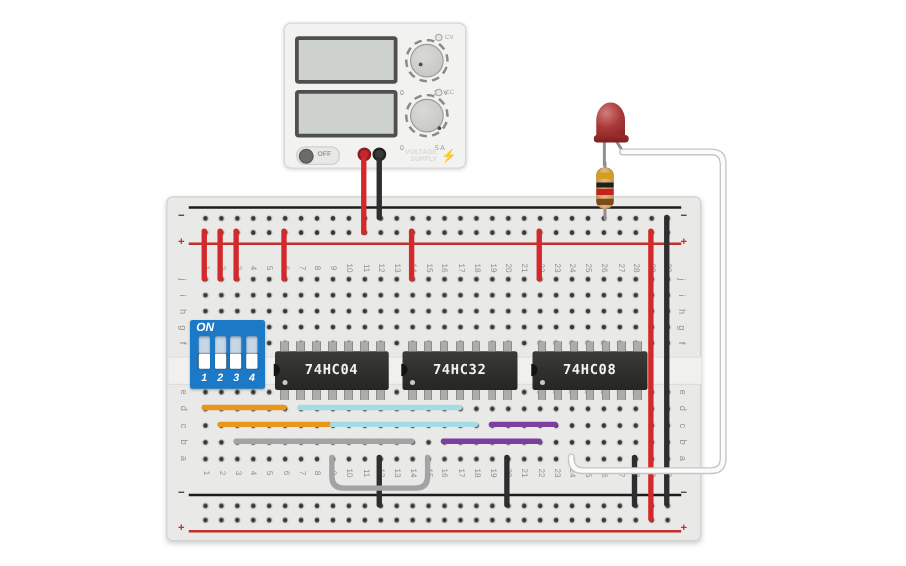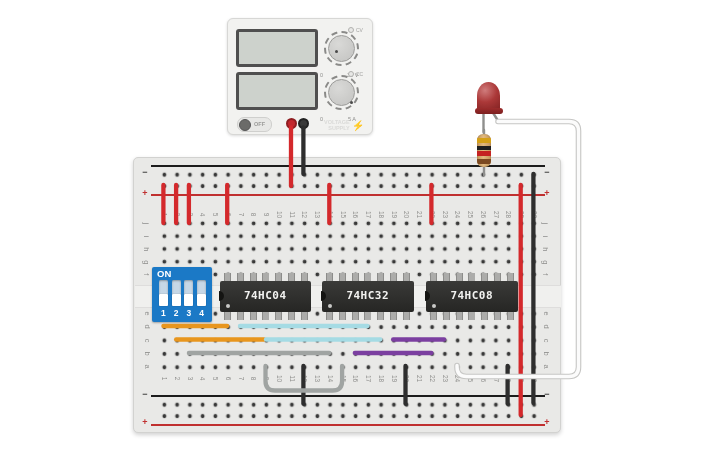--- a/index.html
+++ b/index.html
@@ -57,22 +57,22 @@
   .letcol{position:absolute;width:12px;display:grid;}
   .letcol span{display:flex;align-items:center;justify-content:center;font-size:7.5px;color:#8f8f8d;
       transform:rotate(90deg);}
   .let-top{top:59.4px;height:63.9px;grid-template-rows:repeat(5,12.78px);}
   .let-bot{top:148.9px;height:67px;grid-template-rows:repeat(5,13.4px);}
   .let-l{left:7px;} .let-r{left:406px;}
   .raillab{position:absolute;font-size:9px;font-weight:bold;width:10px;text-align:center;}
   .lab-m{color:#3a3a3a;} .lab-p{color:#c03030;}
 
   
-  .dip{position:absolute;left:152px;top:267px;width:60px;height:55px;background:#1b79c6;
-      border-radius:2px;box-shadow:0 1px 2px rgba(0,0,0,.3);z-index:3;}
+  .dip{position:absolute;left:152px;top:256px;width:60px;height:55px;background:#1b79c6;
+      border-radius:2px;box-shadow:0 1px 2px rgba(0,0,0,.3);z-index:3;font-style:italic;}
   .dip-on{position:absolute;left:5px;top:1px;color:#fff;font-size:9.5px;font-weight:bold;}
   .dip-cells{position:absolute;left:5px;top:13px;display:grid;grid-template-columns:repeat(4,12.76px);}
   .dip-cell{position:relative;}
   .dip-track{width:9px;height:26px;margin:0 auto;background:#c6d7e6;border-radius:1.5px;
       position:relative;box-shadow:inset 0 1px 2px rgba(0,0,0,.3);}
   .dip-handle{position:absolute;left:0;bottom:0;width:9px;height:12px;background:#ffffff;
       border-radius:1px;box-shadow:0 0 1px rgba(0,0,0,.5);}
   .dip-num{display:block;text-align:center;color:#fff;font-size:8.5px;font-weight:bold;margin-top:2px;}
 
   

